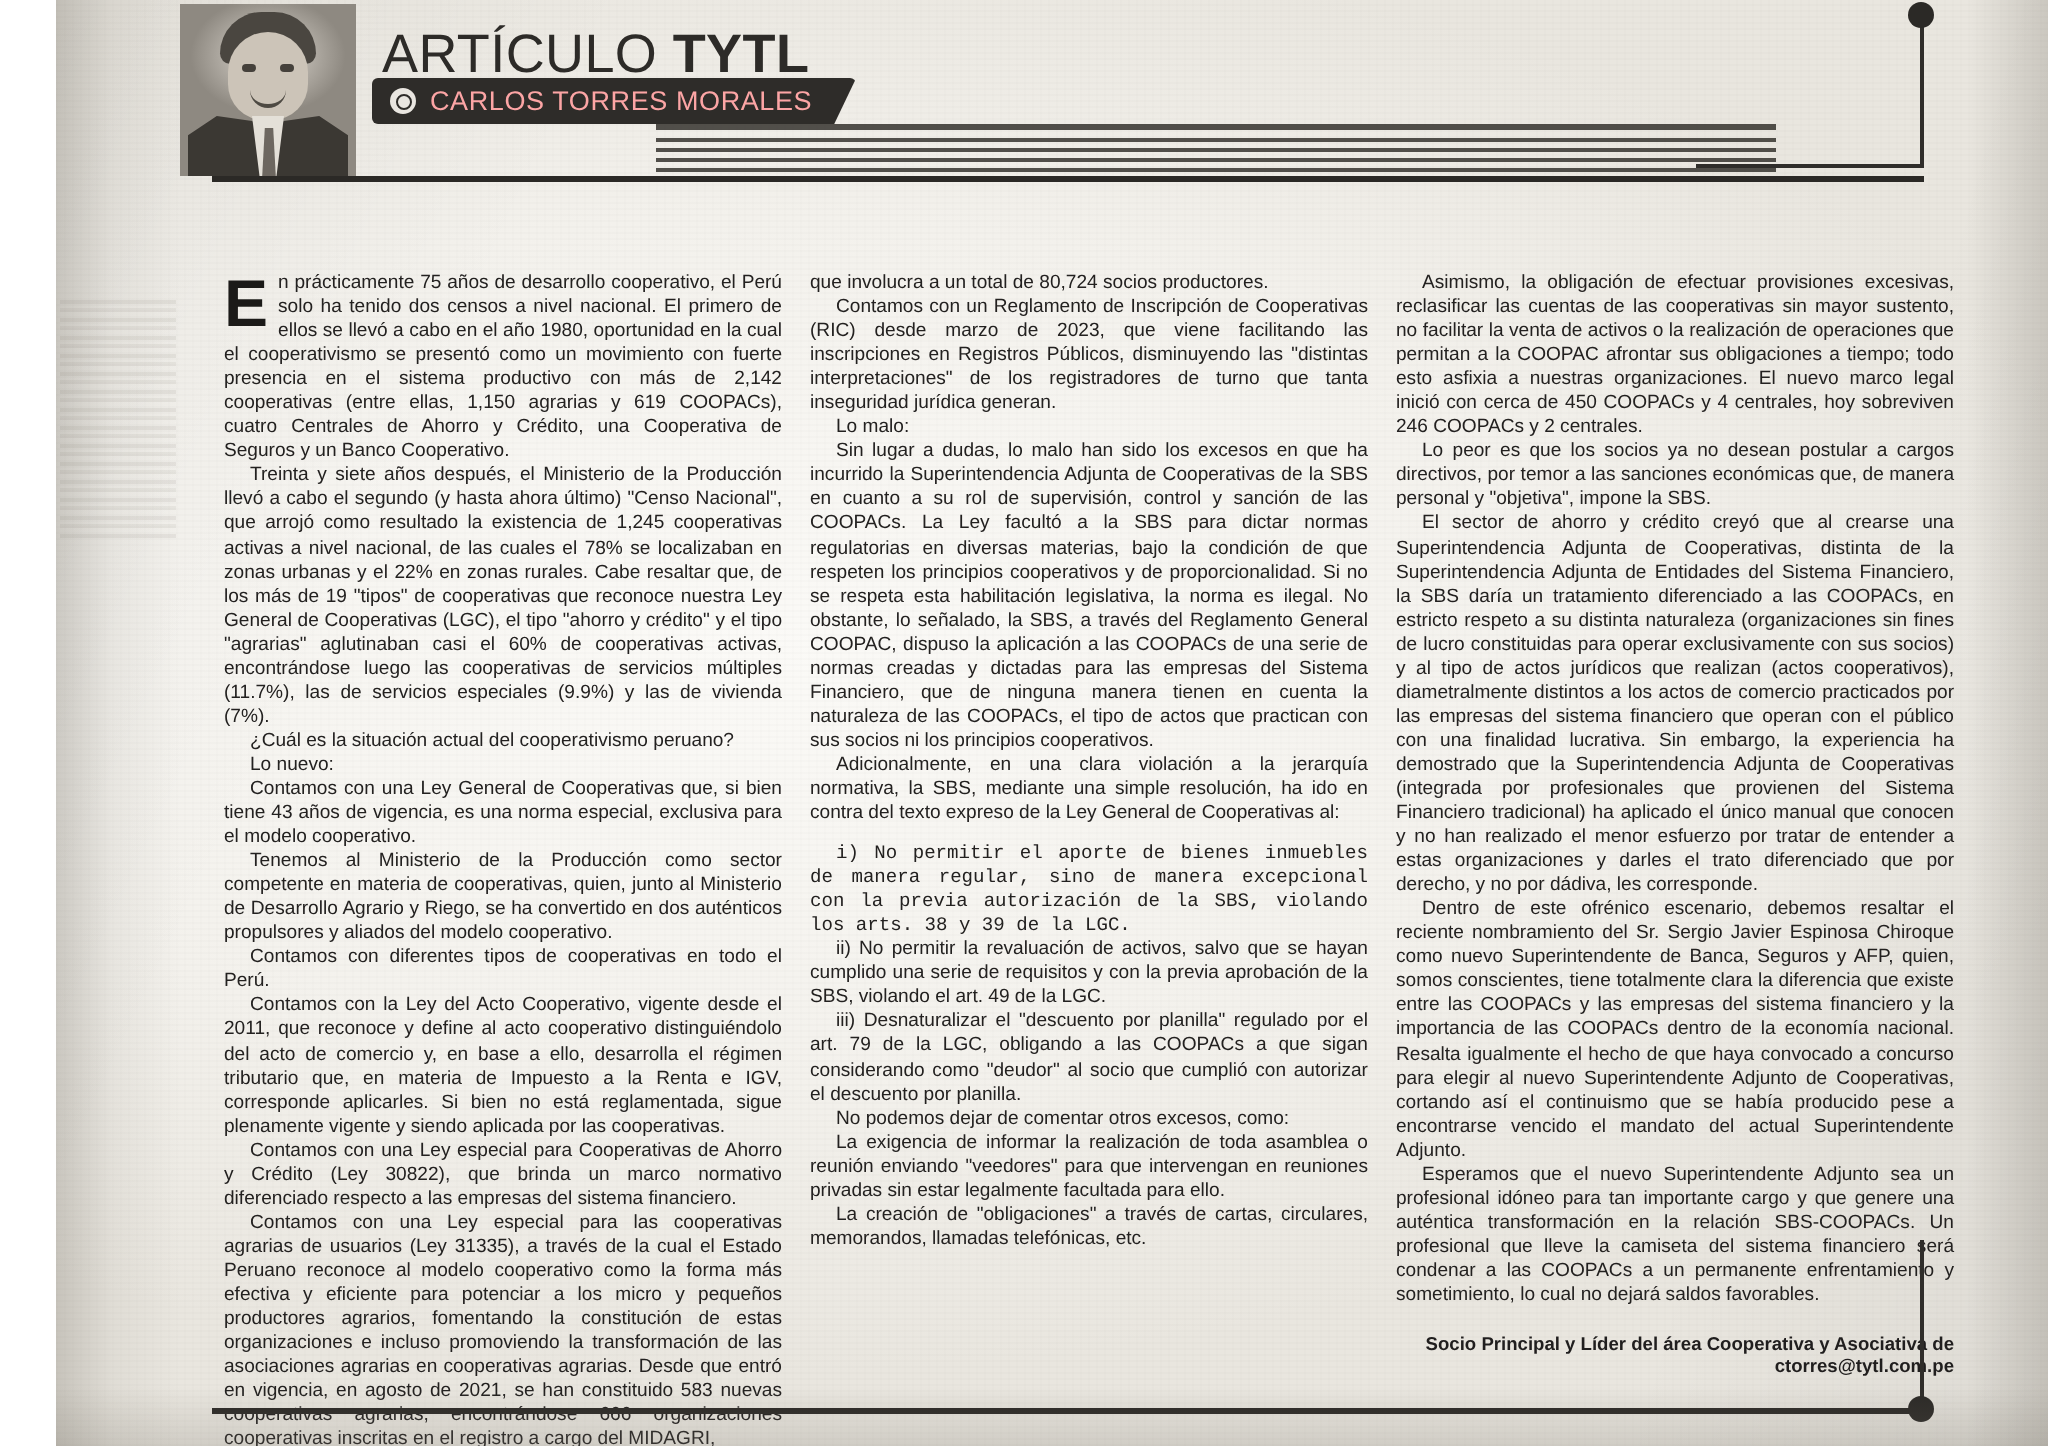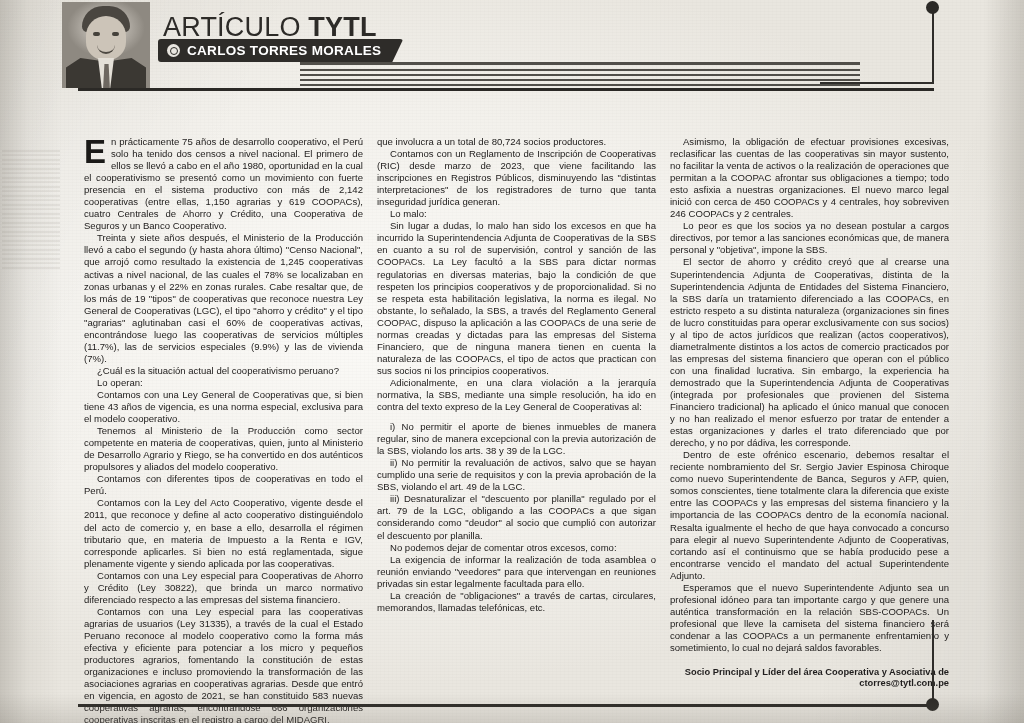--- a/index.html
+++ b/index.html
@@ -16,20 +16,21 @@
   }
 
   
   #page {
     position: absolute;
     inset: 0;
     background:
       linear-gradient(115deg, rgba(0,0,0,0.035) 0%, rgba(0,0,0,0) 22%),
       linear-gradient(285deg, rgba(0,0,0,0.05) 0%, rgba(0,0,0,0) 18%),
       radial-gradient(ellipse 70% 50% at 35% 45%, #fbfaf7 0%, #f3f1ec 60%, #e9e6df 100%);
+    margin-left: 28px;
   }
   
   #grain {
     position: absolute;
     inset: 0;
     pointer-events: none;
     opacity: .5;
     background-image:
       repeating-linear-gradient(0deg, rgba(0,0,0,0.025) 0px, rgba(0,0,0,0.025) 1px, rgba(0,0,0,0) 1px, rgba(0,0,0,0) 3px),
       repeating-linear-gradient(90deg, rgba(0,0,0,0.018) 0px, rgba(0,0,0,0.018) 1px, rgba(0,0,0,0) 1px, rgba(0,0,0,0) 4px);
@@ -115,21 +116,21 @@
     width: 13px; height: 13px; border-radius: 50%;
     background: #e9e6e0;
     display: flex; align-items: center; justify-content: center;
     flex: 0 0 auto;
   }
   #byline-badge .cam-icon::after {
     content: ""; width: 6px; height: 6px; border-radius: 50%;
     border: 1.5px solid #2e2c29;
   }
   #byline-name {
-    color: #ffffff; font-size: 13.5px; font-weight: 700;
+    color: #fca5a5; font-size: 13.5px; font-weight: 400;
     letter-spacing: .3px; white-space: nowrap;
   }
 
   
   #rules { position: absolute; left: 300px; top: 62px; width: 560px; height: 26px; }
   #rules .r {
     position: absolute; left: 0; height: 2px; background: #35322e; opacity: .85;
   }
 
   
@@ -179,21 +180,21 @@
     font-size: 9.55px;
     line-height: 12.05px;
     text-align: justify;
     text-justify: inter-word;
     color: #232120;
     text-indent: 13px;
     hyphens: manual;
   }
   .col p.noindent { text-indent: 0; }
   .col p.lead { text-indent: 0; }
-  .col p.spaced { margin-top: 8px; }
+  .col p.spaced { margin-top: 8px; font-family: Liberation Mono, monospace; }
 
   
   .dropcap {
     float: left;
     font-size: 33px;
     line-height: 26px;
     font-weight: 800;
     padding: 2px 3px 0 0;
     margin: 1px 2px 0 0;
     color: #1b1a18;
@@ -263,21 +264,21 @@
 
   <div id="article-rule-top"></div>
 
 
   <div id="columns">
 
     <div class="col">
       <p class="lead"><span class="dropcap">E</span><span>n prácticamente 75 años de desarrollo cooperativo, el Perú solo ha tenido dos censos a nivel nacional. El primero de ellos se llevó a cabo en el año 1980, oportunidad en la cual el cooperativismo se presentó como un movimiento con fuerte presencia en el sistema productivo con más de 2,142 cooperativas (entre ellas, 1,150 agrarias y 619 COOPACs), cuatro Centrales de Ahorro y Crédito, una Cooperativa de Seguros y un Banco Cooperativo.</span></p>
       <p>Treinta y siete años después, el Ministerio de la Producción llevó a cabo el segundo (y hasta ahora último) "Censo Nacional", que arrojó como resultado la existencia de 1,245 cooperativas activas a nivel nacional, de las cuales el 78% se localizaban en zonas urbanas y el 22% en zonas rurales. Cabe resaltar que, de los más de 19 "tipos" de cooperativas que reconoce nuestra Ley General de Cooperativas (LGC), el tipo "ahorro y crédito" y el tipo "agrarias" aglutinaban casi el 60% de cooperativas activas, encontrándose luego las cooperativas de servicios múltiples (11.7%), las de servicios especiales (9.9%) y las de vivienda (7%).</p>
       <p>¿Cuál es la situación actual del cooperativismo peruano?</p>
-      <p>Lo operan:</p>
+      <p>Lo nuevo:</p>
       <p>Contamos con una Ley General de Cooperativas que, si bien tiene 43 años de vigencia, es una norma especial, exclusiva para el modelo cooperativo.</p>
       <p>Tenemos al Ministerio de la Producción como sector competente en materia de cooperativas, quien, junto al Ministerio de Desarrollo Agrario y Riego, se ha convertido en dos auténticos propulsores y aliados del modelo cooperativo.</p>
       <p>Contamos con diferentes tipos de cooperativas en todo el Perú.</p>
       <p>Contamos con la Ley del Acto Cooperativo, vigente desde el 2011, que reconoce y define al acto cooperativo distinguiéndolo del acto de comercio y, en base a ello, desarrolla el régimen tributario que, en materia de Impuesto a la Renta e IGV, corresponde aplicarles. Si bien no está reglamentada, sigue plenamente vigente y siendo aplicada por las cooperativas.</p>
       <p>Contamos con una Ley especial para Cooperativas de Ahorro y Crédito (Ley 30822), que brinda un marco normativo diferenciado respecto a las empresas del sistema financiero.</p>
       <p>Contamos con una Ley especial para las cooperativas agrarias de usuarios (Ley 31335), a través de la cual el Estado Peruano reconoce al modelo cooperativo como la forma más efectiva y eficiente para potenciar a los micro y pequeños productores agrarios, fomentando la constitución de estas organizaciones e incluso promoviendo la transformación de las asociaciones agrarias en cooperativas agrarias. Desde que entró en vigencia, en agosto de 2021, se han constituido 583 nuevas cooperativas agrarias, encontrándose 666 organizaciones cooperativas inscritas en el registro a cargo del MIDAGRI,</p>
     </div>
 
     <div class="col">
       <p class="noindent">que involucra a un total de 80,724 socios productores.</p>

